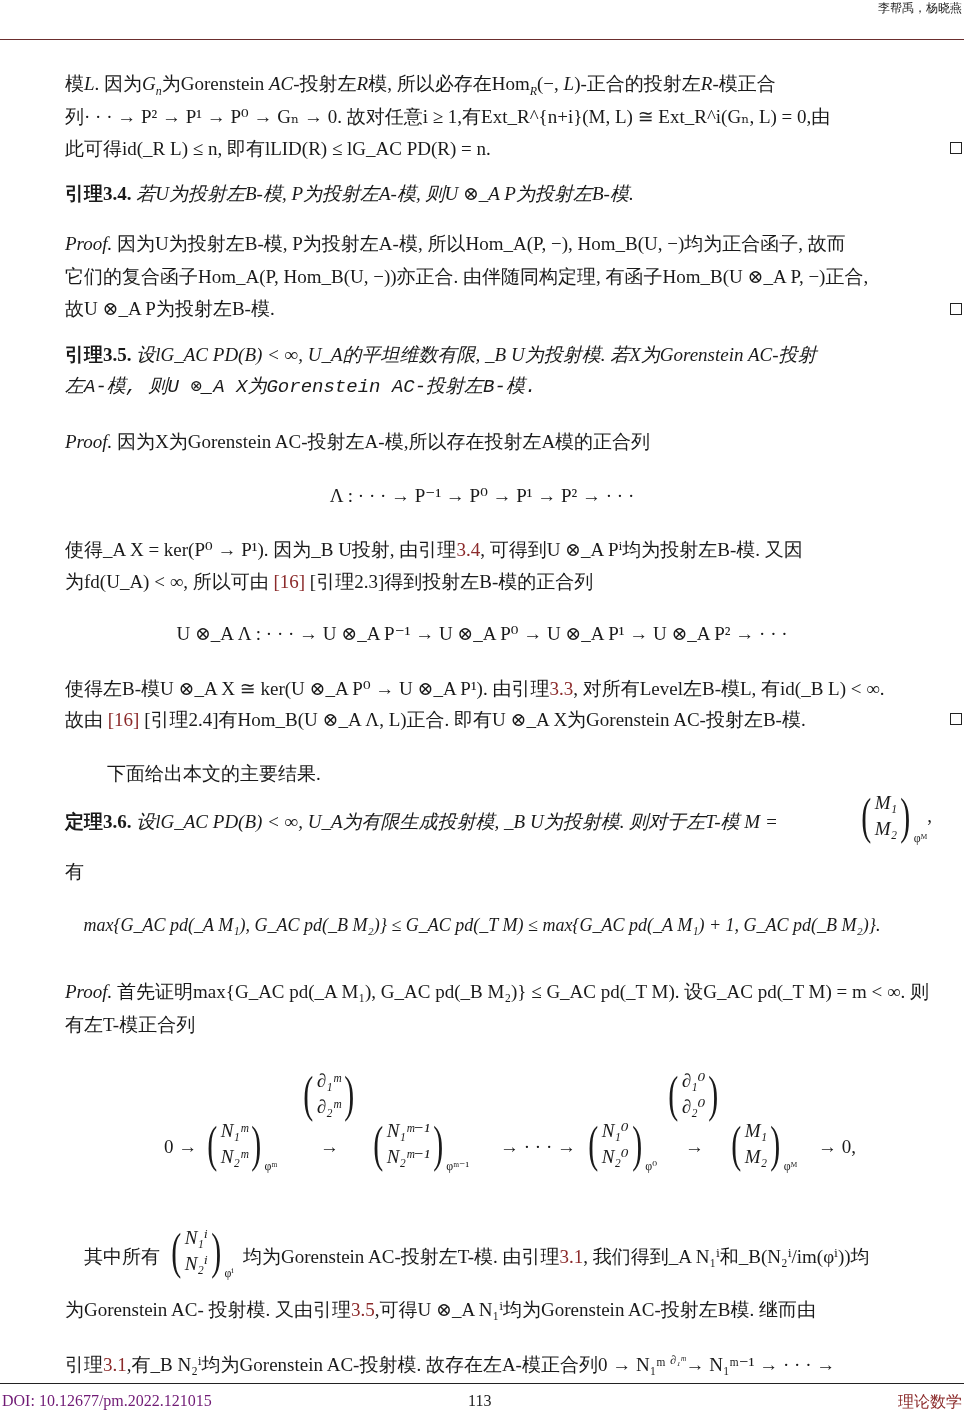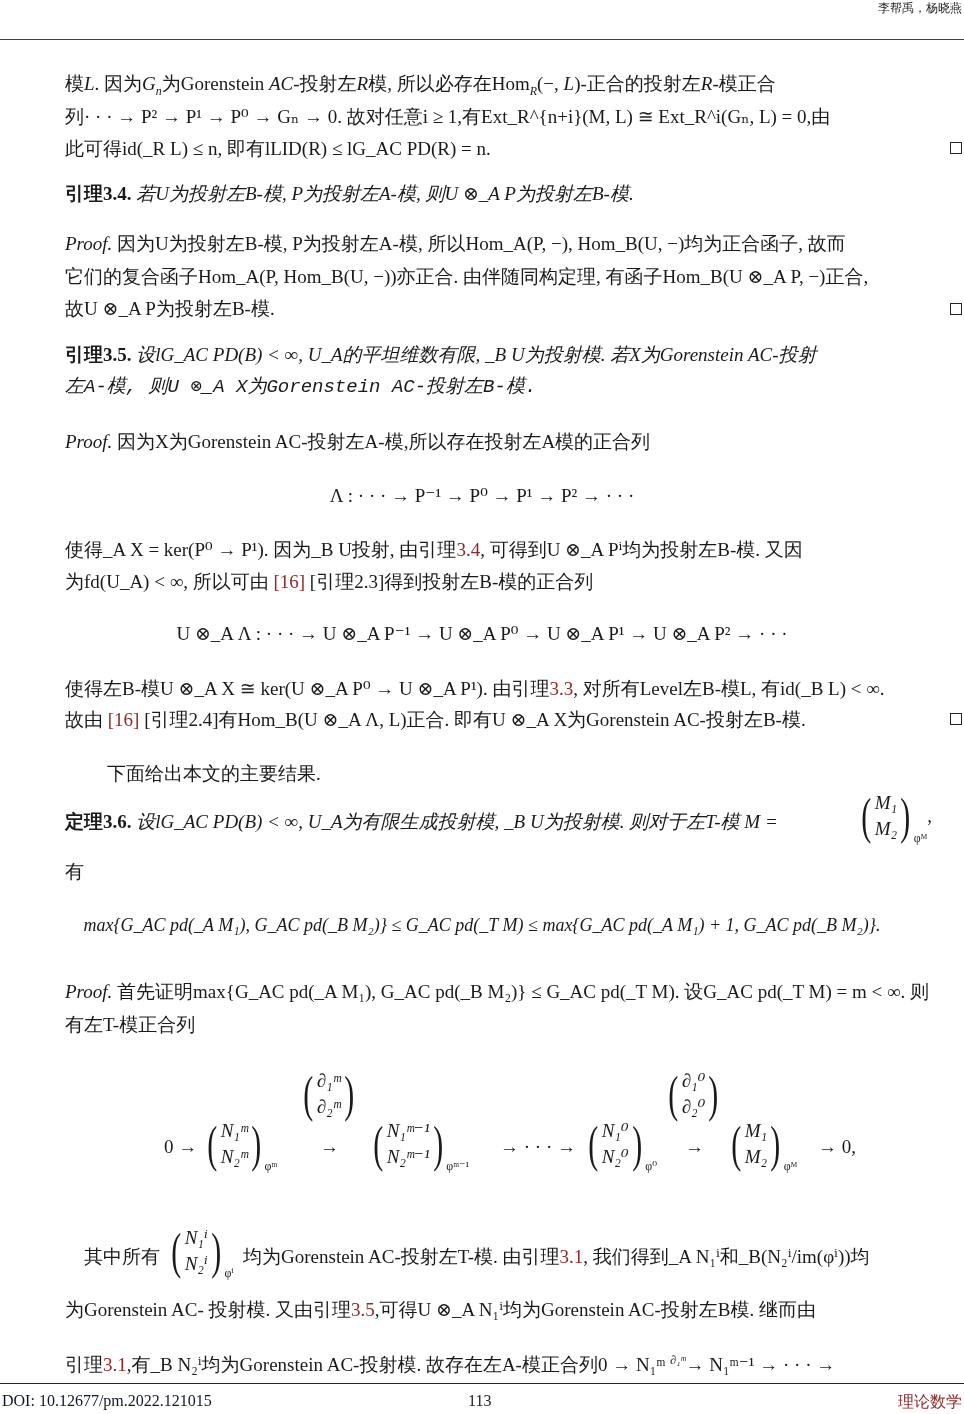--- a/index.html
+++ b/index.html
@@ -12,21 +12,21 @@
     position: absolute; right: 2px; top: 0px; font-size: 12px; color: #222;
   }
   .header-rule {
     position: absolute; left: 0; right: 0; top: 39px; height: 0;
     border-top: 1.5px solid #6b2e2e;
   }
   .footer-rule {
     position: absolute; left: 0; right: 0; top: 1383px; height: 0;
     border-top: 1.5px solid #222;
   }
-  .footer-doi { position: absolute; left: 2px; top: 1392px; font-size: 16px; color: #0f172a; }
+  .footer-doi { position: absolute; left: 2px; top: 1392px; font-size: 16px; color: #701a75; }
   .footer-page { position: absolute; left: 468px; top: 1392px; font-size: 16px; color: #222; }
   .footer-journal { position: absolute; right: 2px; top: 1392px; font-size: 16px; color: #8b2a2a; }
 
   .line {
     position: absolute; left: 65px; white-space: nowrap; line-height: 24px;
   }
   .center { position: absolute; left: 0; right: 0; text-align: center; white-space: nowrap; }
   .qed {
     position: absolute; right: 2px; width: 12px; height: 12px;
     border: 1.3px solid #222; box-sizing: border-box;

